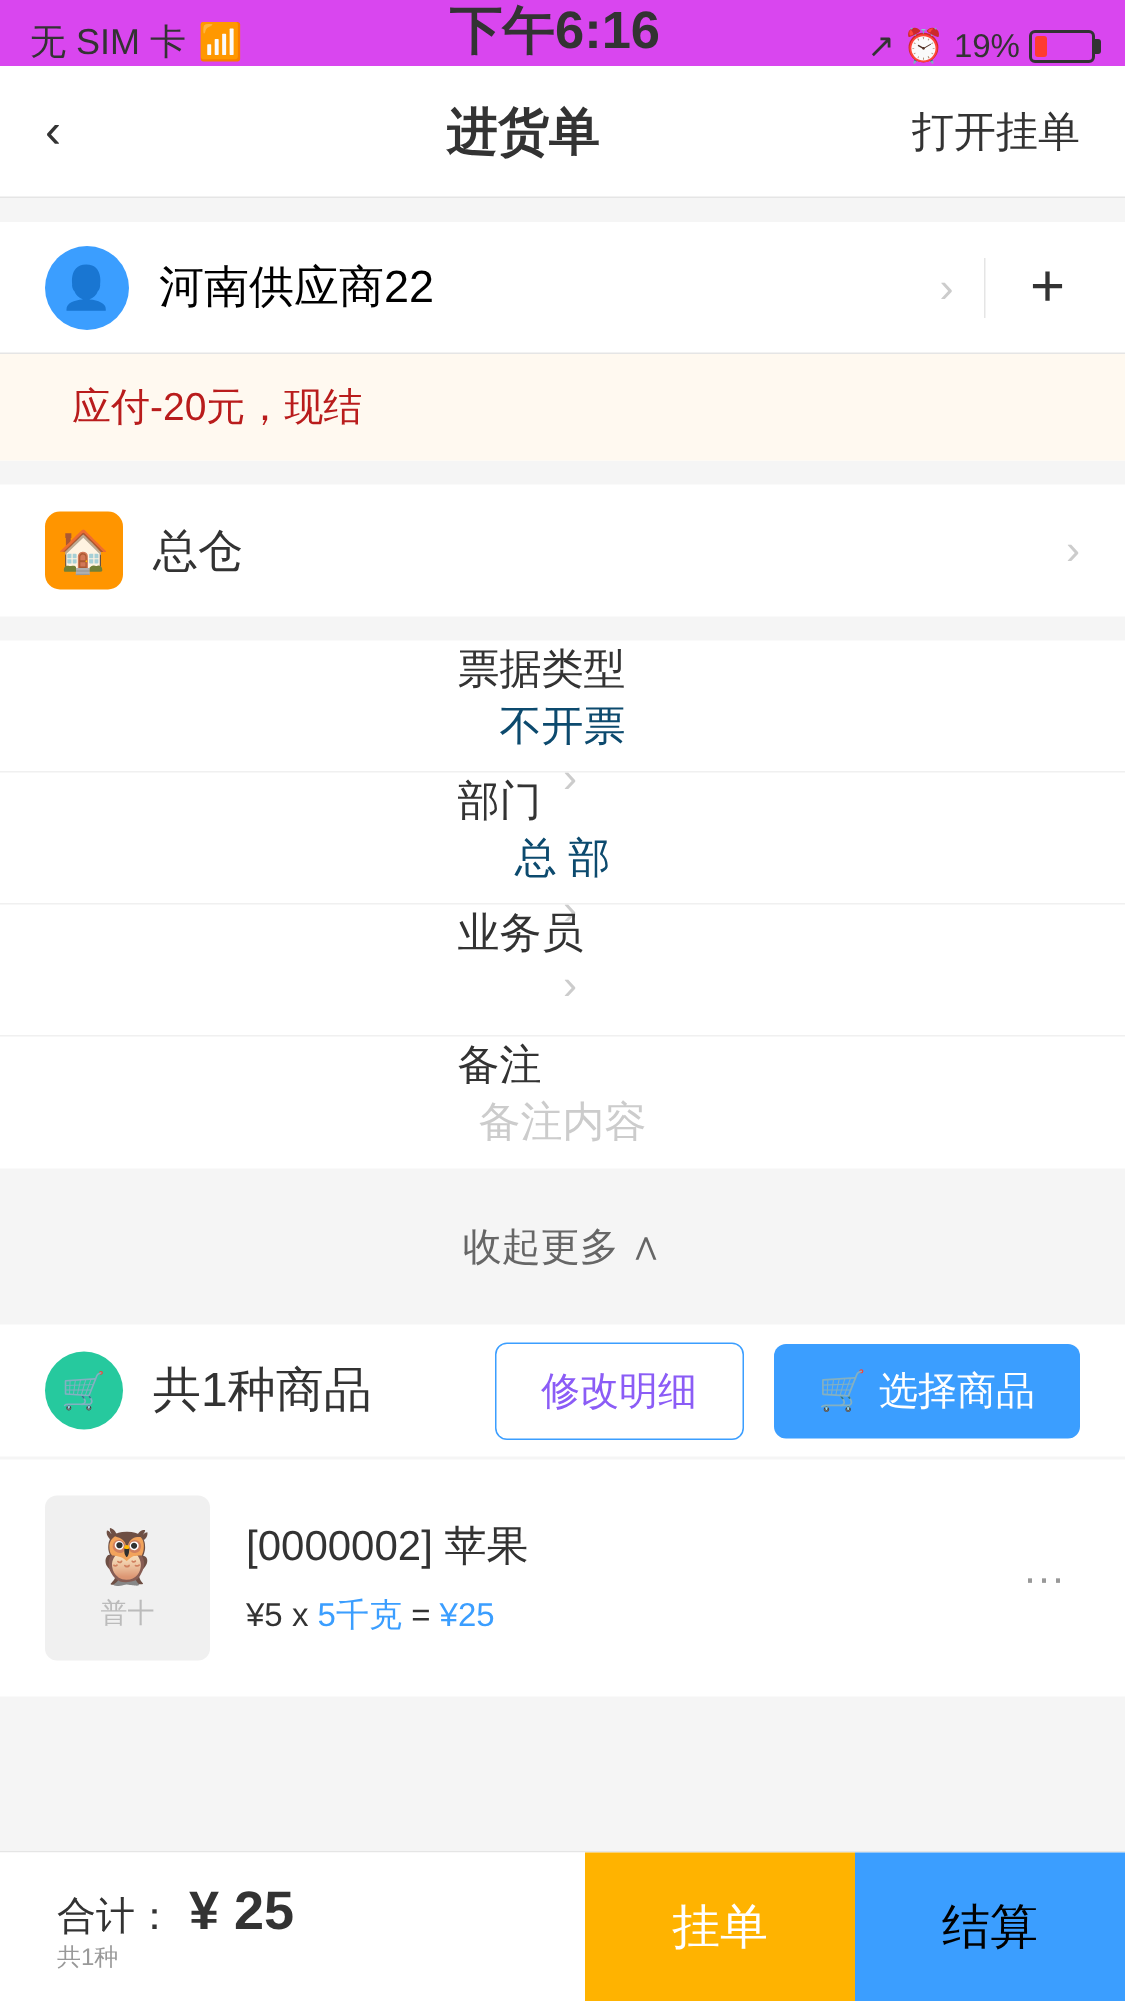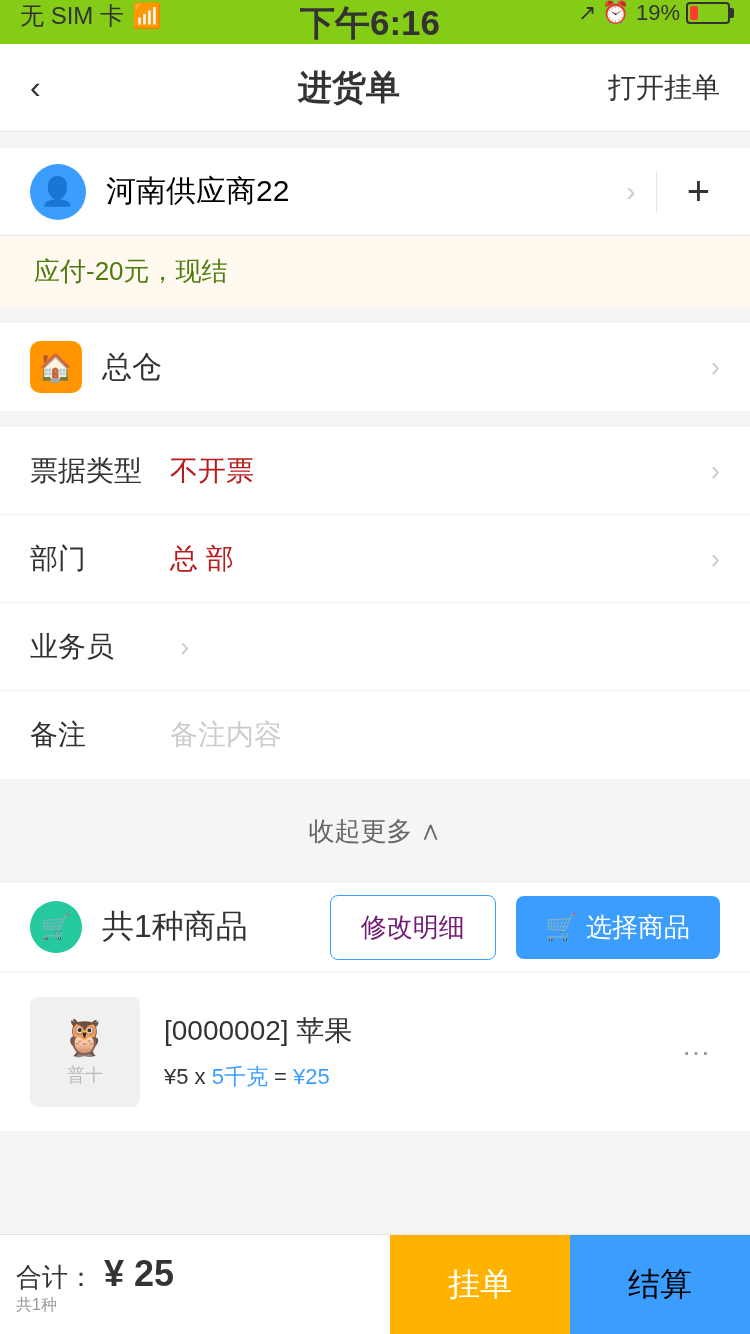--- a/index.html
+++ b/index.html
@@ -9,23 +9,23 @@
       min-height: 1334px;
       font-family: -apple-system, "PingFang SC", "Helvetica Neue", sans-serif;
       background: #f5f5f5;
       font-size: 28px;
       color: #333;
     }
 
     
     .status-bar {
       height: 44px;
-      background: #84cc16;
-      display: flex;
-      align-items: flex-start;
+      background: #d946ef;
+      display: flex;
+      align-items: flex-end;
       justify-content: space-between;
       padding: 0 20px;
       font-size: 24px;
     }
     .status-left { display: flex; align-items: center; gap: 8px; }
     .status-center { font-weight: 600; font-size: 35px; }
     .status-right { display: flex; align-items: center; gap: 6px; font-size: 22px; }
     .battery-icon {
       width: 44px; height: 22px; border: 2px solid #333; border-radius: 4px; position: relative; display: inline-block;
     }
@@ -95,23 +95,23 @@
     .divider-v {
       width: 1px; height: 40px; background: #e5e5e5; margin: 0 20px;
     }
     .plus-btn {
       font-size: 40px; color: #333; cursor: pointer; padding: 0 10px;
     }
 
     
     .alert-banner {
       background: #fff9f0;
-      padding: 18px 34px;
+      padding: 18px 48px;
       font-size: 26px;
-      color: #4d7c0f;
+      color: #b91c1c;
     }
 
     
     .warehouse-row {
       display: flex;
       align-items: center;
       padding: 0 30px;
       height: 88px;
       background: #fff;
       margin-top: 16px;
@@ -129,32 +129,33 @@
     .form-section {
       background: #fff;
       margin-top: 16px;
     }
     .form-row {
       display: flex;
       align-items: center;
       padding: 0 30px;
       height: 88px;
       border-bottom: 1px solid #f0f0f0;
+      flex-direction: column;
     }
     .form-row:last-child { border-bottom: none; }
     .form-label {
       width: 140px;
       font-size: 28px;
       color: #333;
       flex-shrink: 0;
     }
     .form-value {
       flex: 1;
       font-size: 28px;
-      color: #b91c1c;
+      color: #0c4a6e;
     }
     .form-placeholder {
       flex: 1;
       font-size: 28px;
       color: #ccc;
     }
 
     
     .collapse-btn {
       background: #f5f5f5;
@@ -184,21 +185,21 @@
       color: #fff; font-size: 24px; flex-shrink: 0;
     }
     .product-count {
       flex: 1; font-size: 32px; color: #333;
     }
     .btn-outline {
       padding: 14px 30px;
       border: 1px solid #3b9eff;
       border-radius: 8px;
       font-size: 26px;
-      color: #701a75;
+      color: #8b5cf6;
       background: #fff;
       cursor: pointer;
     }
     .btn-primary {
       padding: 14px 30px;
       border: none;
       border-radius: 8px;
       font-size: 26px;
       color: #fff;
       background: #3b9eff;
@@ -261,21 +262,21 @@
       display: flex;
       align-items: stretch;
       background: #fff;
       border-top: 1px solid #e5e5e5;
     }
     .bottom-total {
       flex: 1;
       display: flex;
       flex-direction: column;
       justify-content: center;
-      padding: 0 16px;
+      padding: 0 38px;
       background: #fff;
     }
     .total-line {
       display: flex;
       align-items: baseline;
       gap: 10px;
     }
     .total-label { font-size: 26px; color: #333; }
     .total-amount { font-size: 36px; font-weight: 600; color: #333; }
     .total-sub { font-size: 16px; color: #999; }

